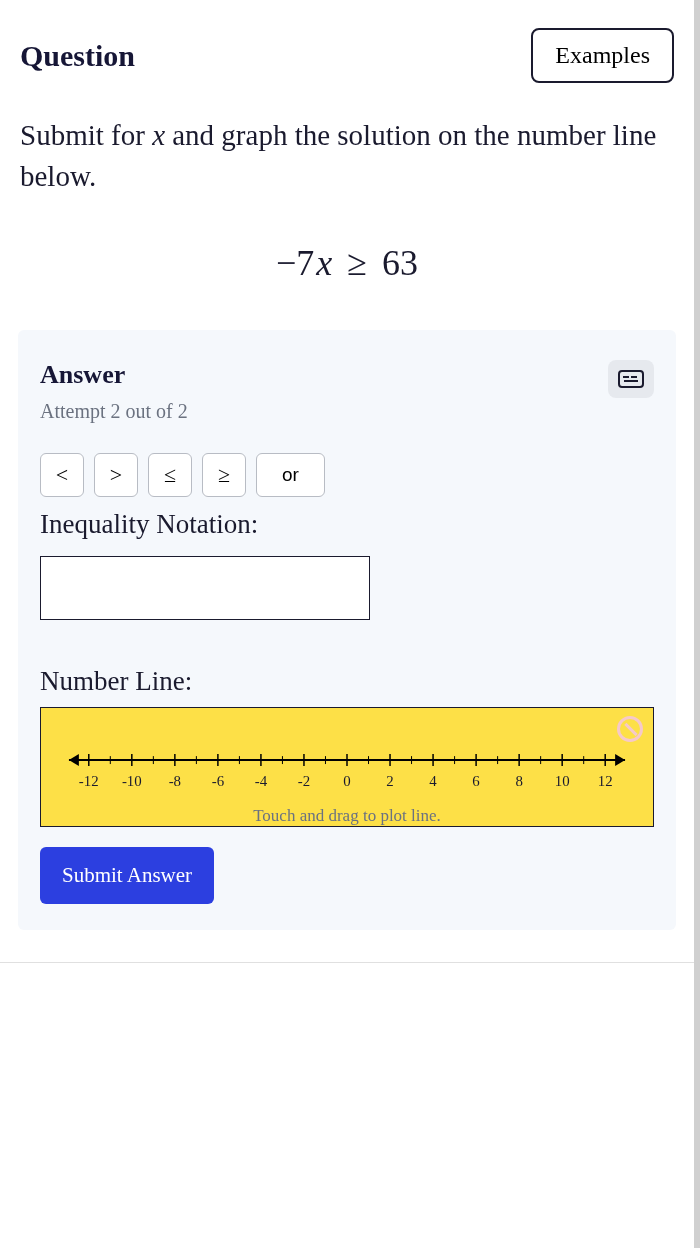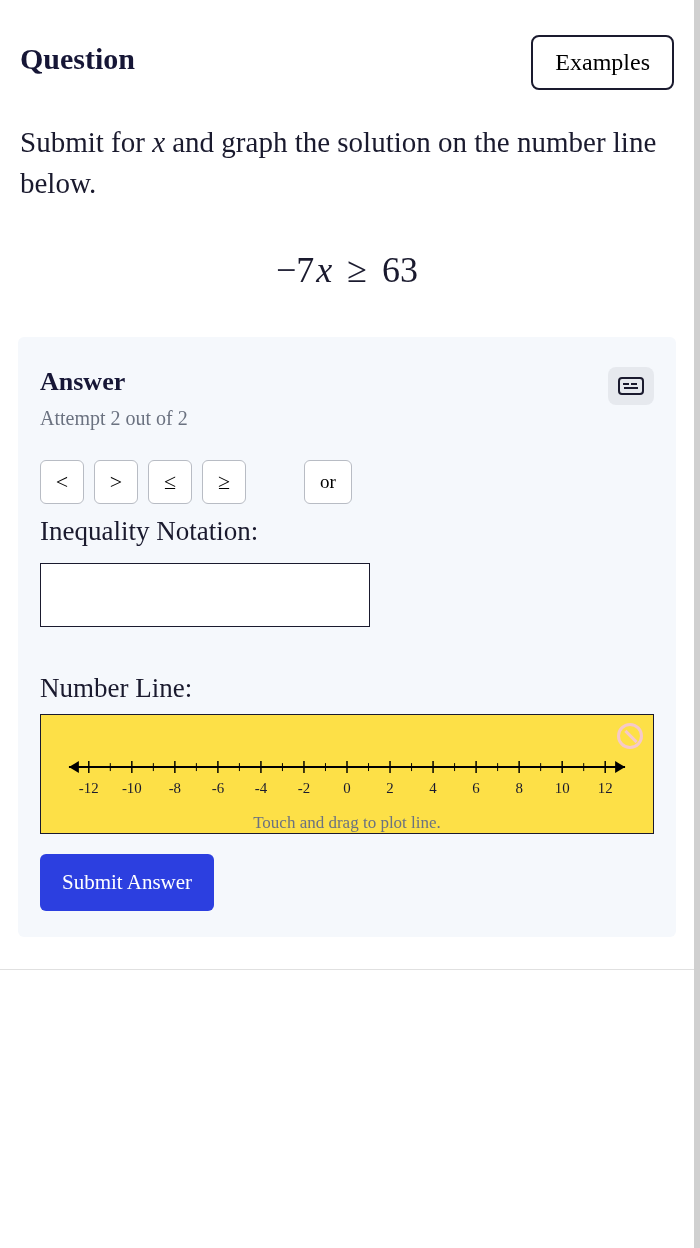--- a/index.html
+++ b/index.html
@@ -35,21 +35,20 @@
     color: #161636;
   }
   .examples-btn {
     border: 2px solid #1a1a2e;
     border-radius: 8px;
     background: #fff;
     font-size: 24px;
     font-family: Georgia, serif;
     padding: 12px 22px;
     cursor: pointer;
-    margin-top: 7px;
   }
   .prompt {
     font-size: 29px;
     padding: 24px 20px 10px 20px;
     line-height: 1.4;
     color: #1a1a2e;
   }
   .mathvar { font-style: italic; font-family: Georgia, serif; }
   .equation {
     text-align: center;
@@ -111,21 +110,21 @@
   .sym-btn {
     width: 44px; height: 44px;
     border: 1px solid #b8bcc4;
     border-radius: 6px;
     background: #fff;
     font-size: 22px;
     font-family: 'Times New Roman', serif;
     cursor: pointer;
     display:flex; align-items:center; justify-content:center;
   }
-  .sym-btn.or { width: 48px; font-size: 19px; font-family: Liberation Serif, serif; margin-left: 48px; }
+  .sym-btn.or { width: 69px; font-size: 19px; font-family: Liberation Sans, sans-serif; }
   .ineq-label {
     font-size: 27px;
     margin-top: 12px;
   }
   .ineq-input {
     margin-top: 16px;
     width: 330px;
     height: 64px;
     border: 1.5px solid #1a1a2e;
     background: #fff;

